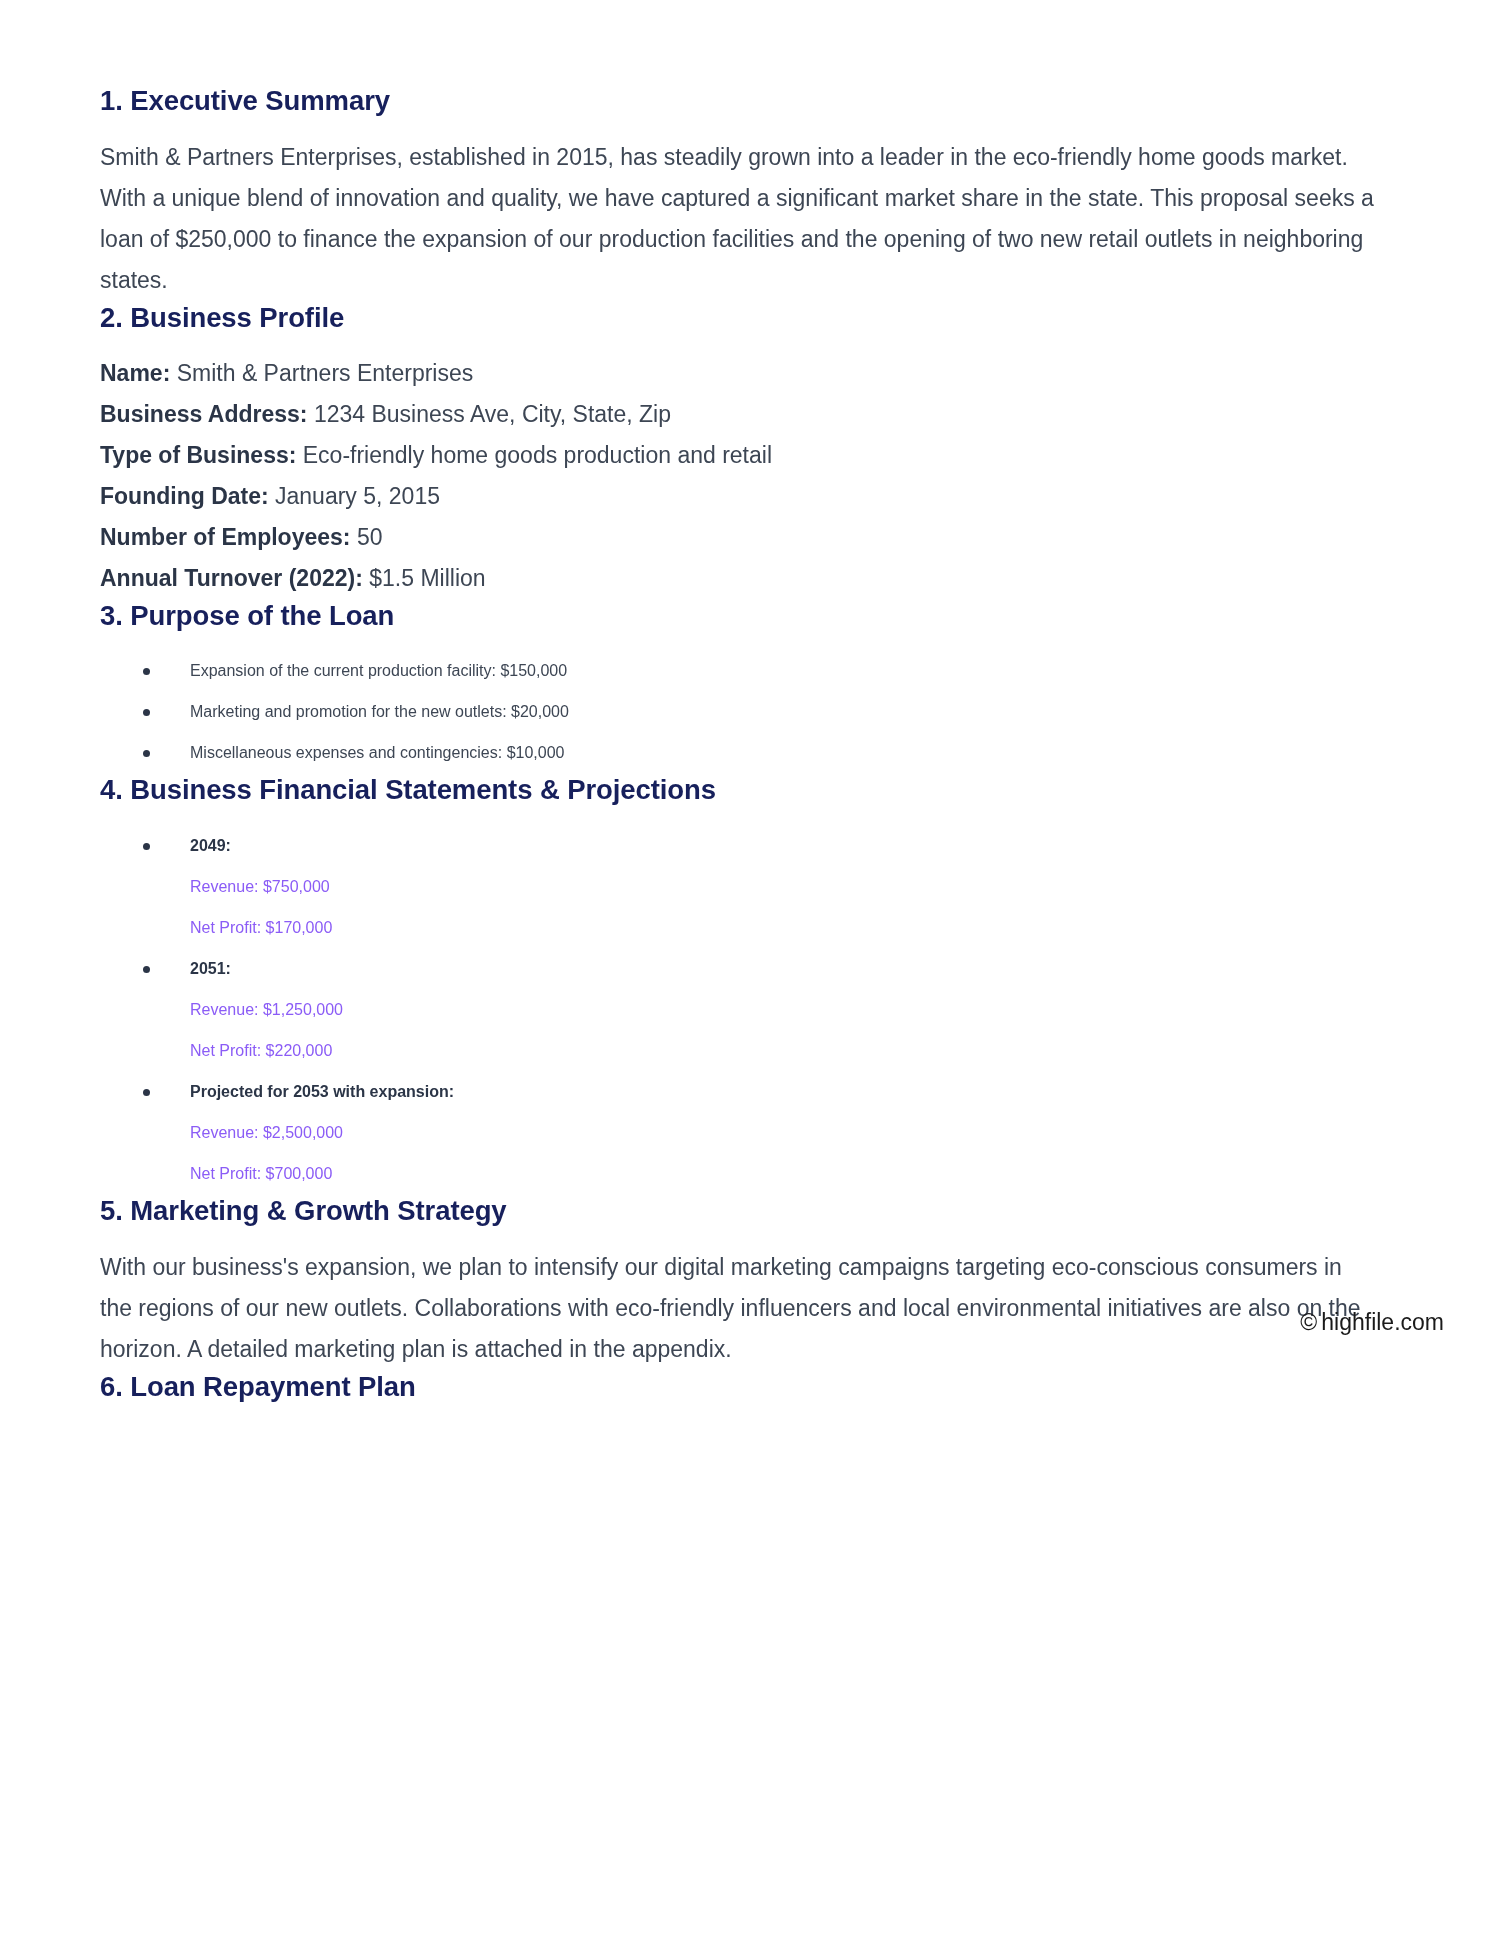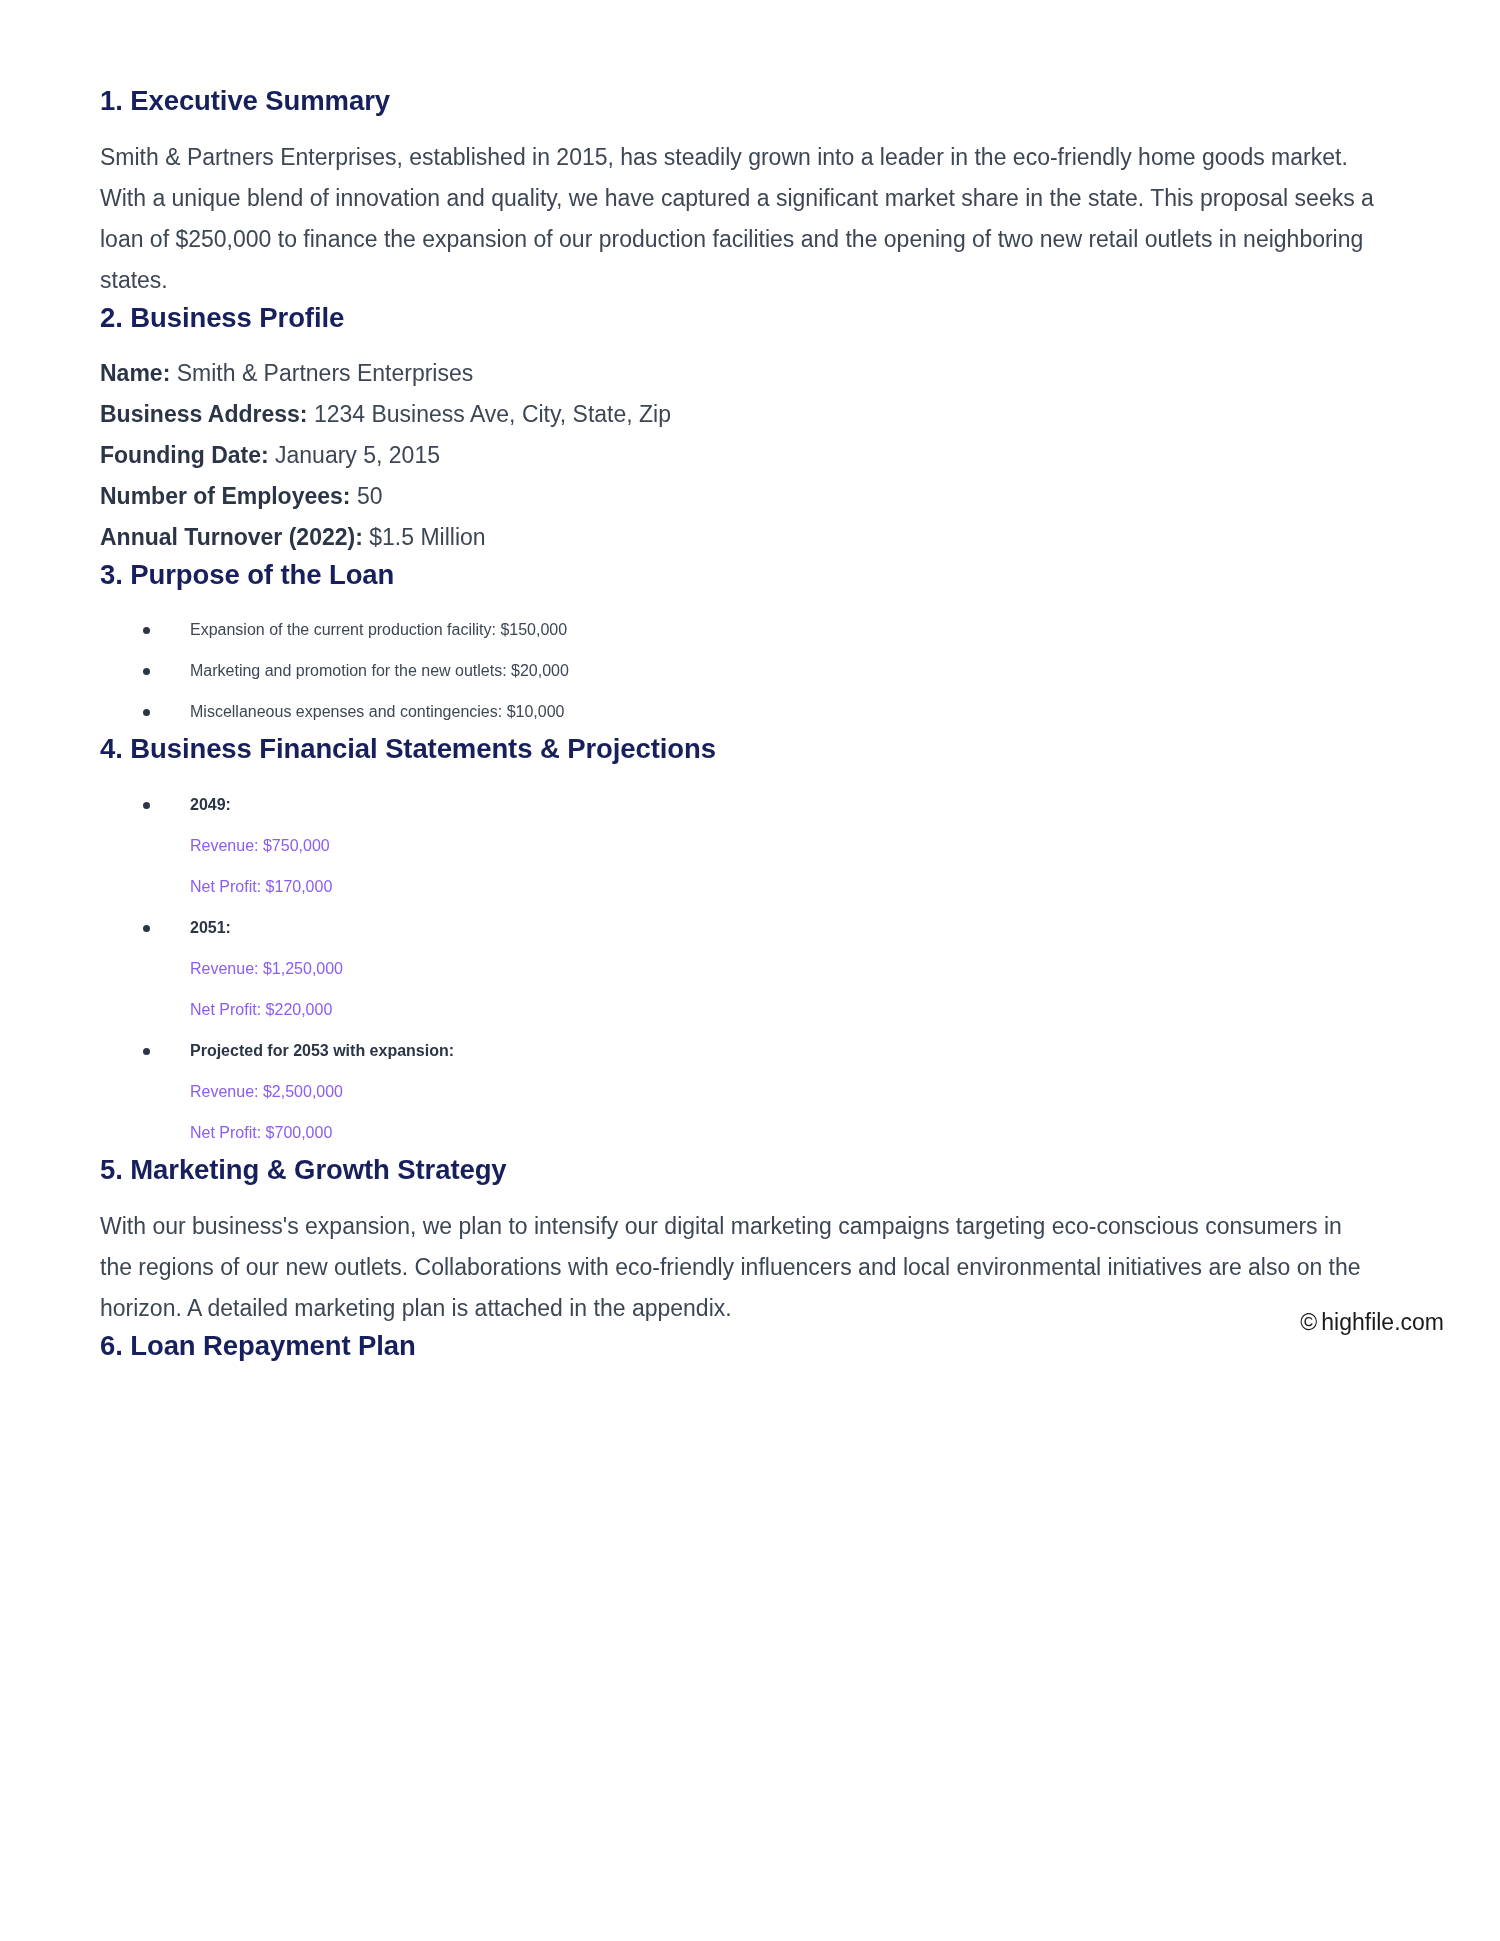--- a/index.html
+++ b/index.html
@@ -126,20 +126,24 @@
     <ul class="profile-list">
       <li>
         <span class="lbl">Name:</span>
         <span>Smith &amp; Partners Enterprises</span>
       </li>
       <li>
         <span class="lbl">Business Address:</span>
         <span>1234 Business Ave, City, State, Zip</span>
       </li>
       <li>
+        <span class="lbl">Type of Business:</span>
+        <span>Eco-friendly home goods production and retail</span>
+      </li>
+      <li>
         <span class="lbl">Founding Date:</span>
         <span>January 5, 2015</span>
       </li>
       <li>
         <span class="lbl">Number of Employees:</span>
         <span>50</span>
       </li>
       <li>
         <span class="lbl">Annual Turnover (2022):</span>
         <span>$1.5 Million</span>

